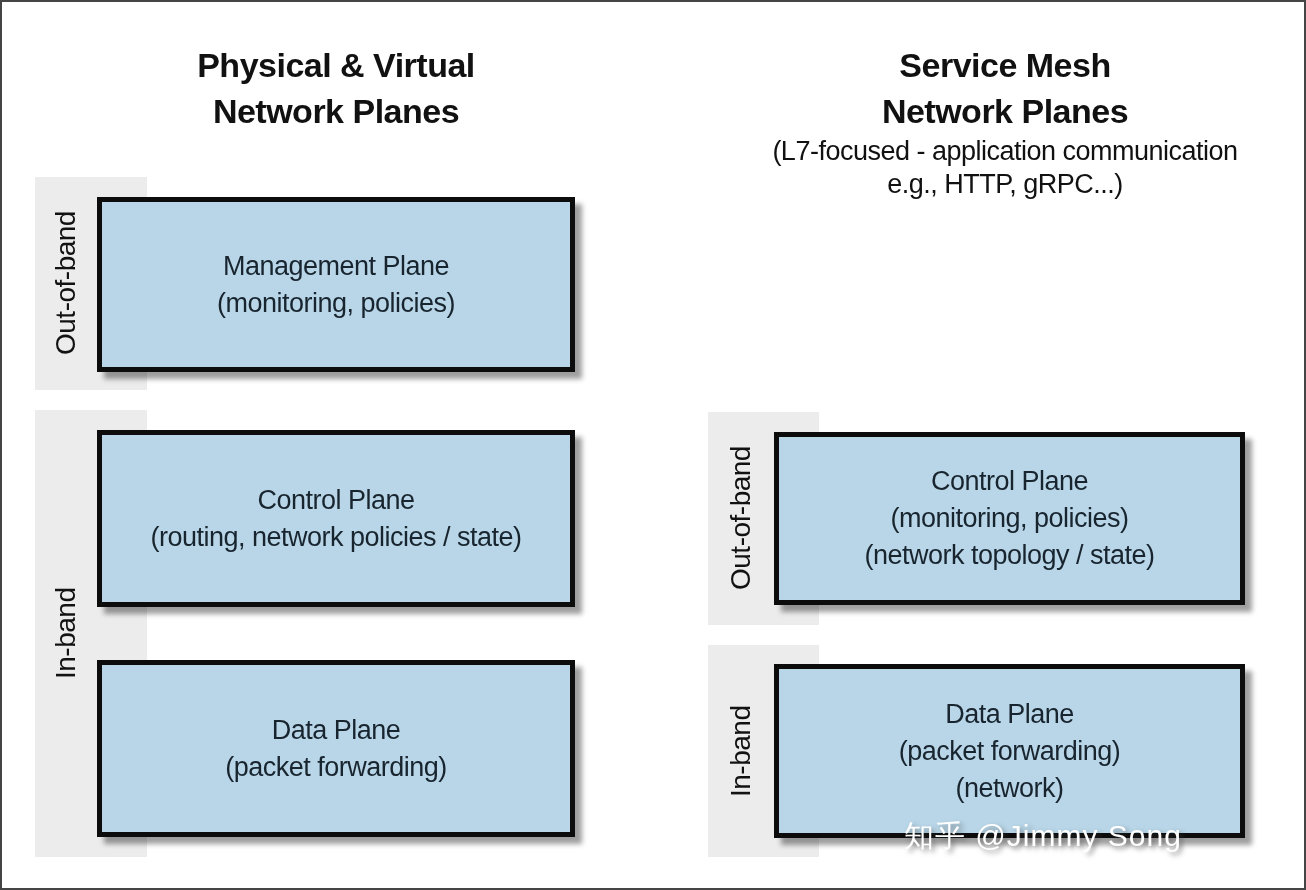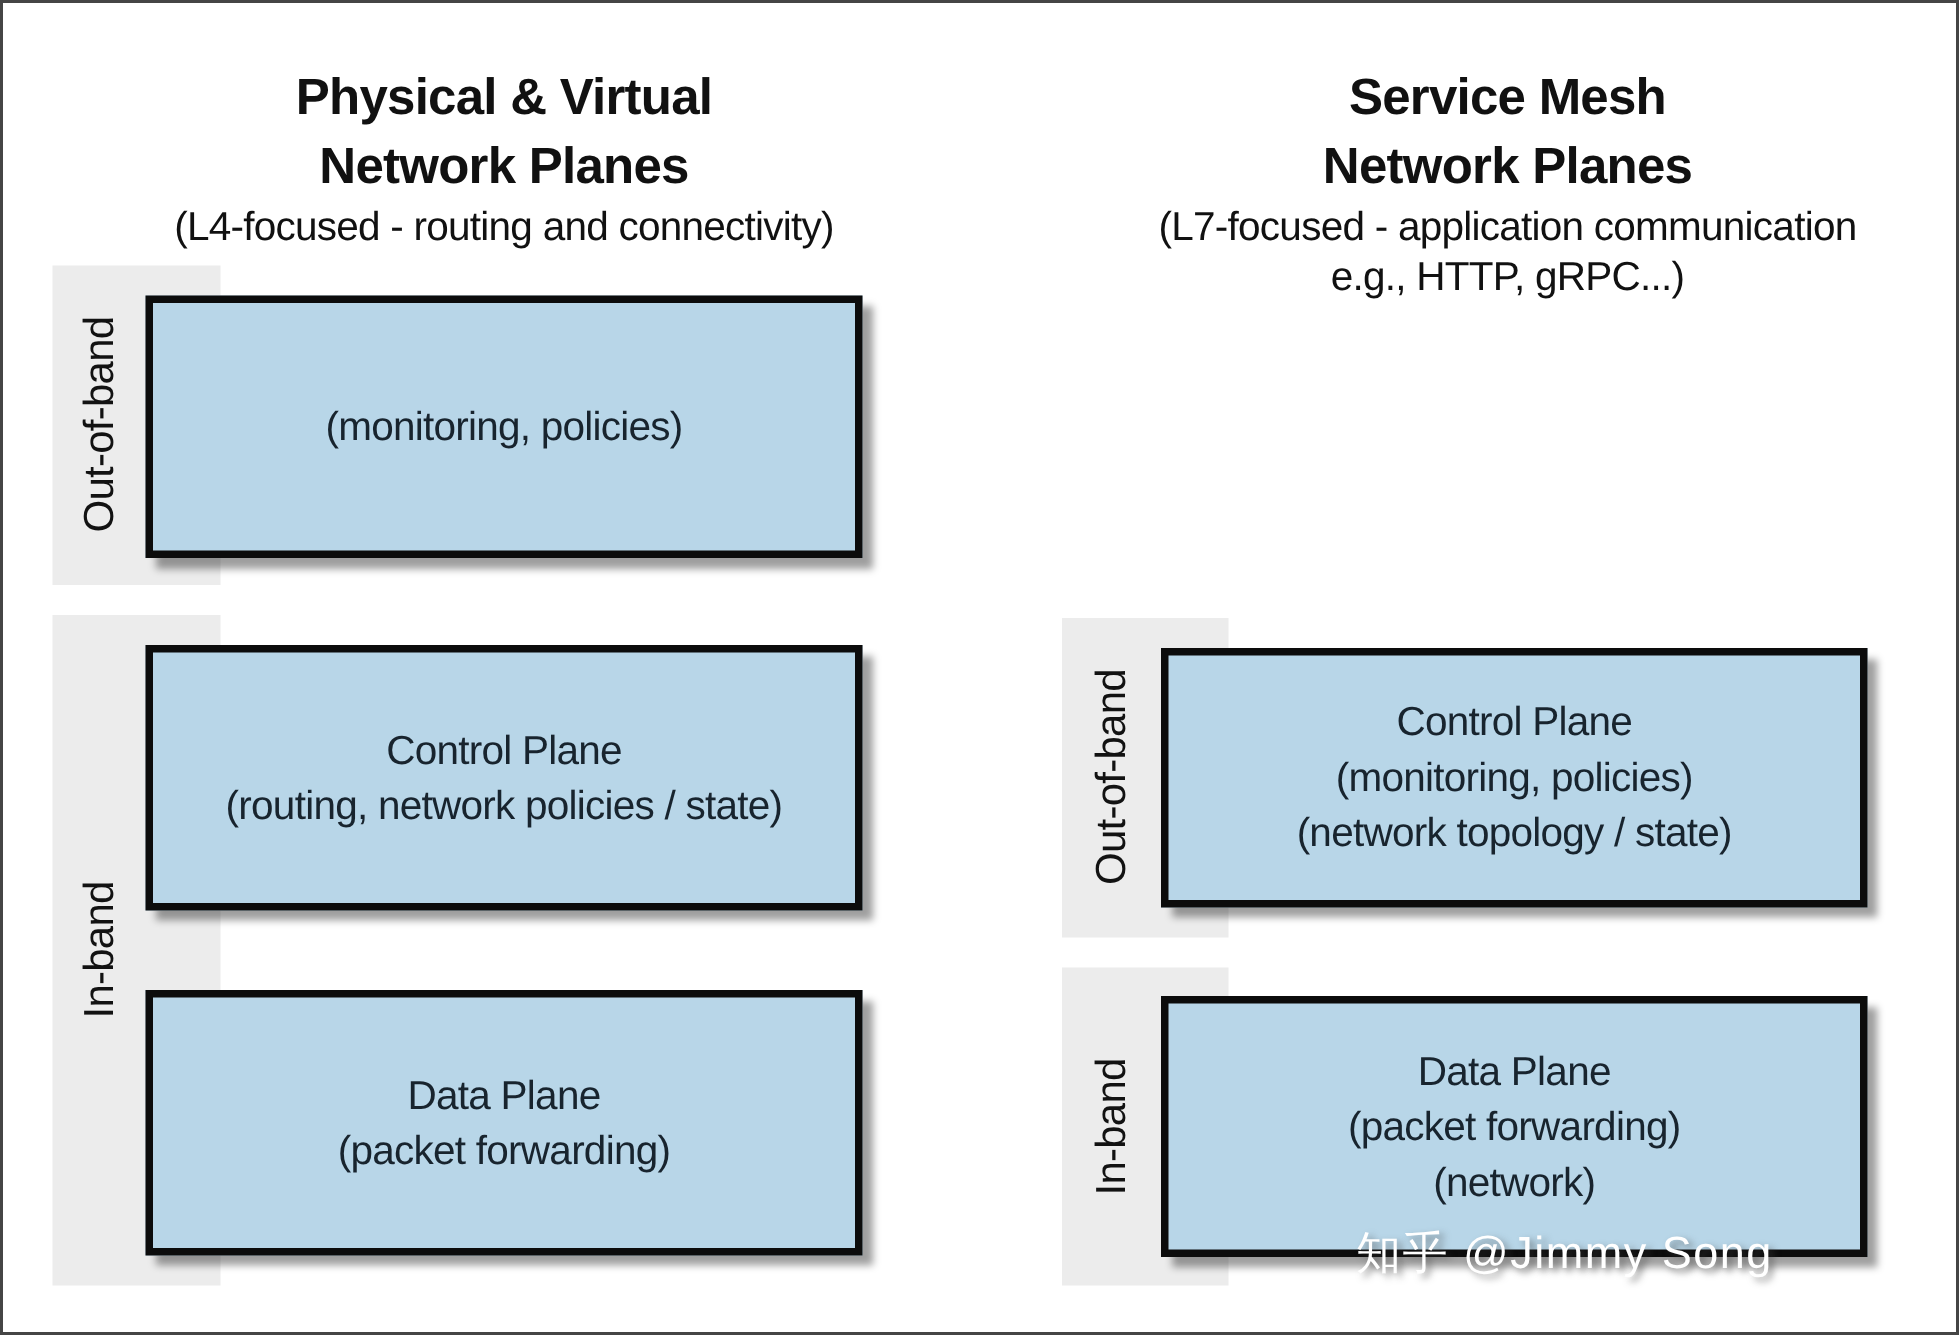--- a/index.html
+++ b/index.html
@@ -91,21 +91,20 @@
   }
 </style>
 </head>
 <body>
 
 <div class="canvas">
 
   <div class="col-title left">
     <div class="t-line">Physical &amp; Virtual</div>
     <div class="t-line">Network Planes</div>
-    <div class="s-line">(L4-focused - routing and connectivity)</div>
   </div>
 
   <div class="col-title right">
     <div class="t-line">Service Mesh</div>
     <div class="t-line">Network Planes</div>
     <div class="s-line">(L7-focused - application communication</div>
     <div class="s-line">e.g., HTTP, gRPC...)</div>
   </div>
 
   <div class="band l-out">
@@ -116,20 +115,21 @@
   </div>
 
   <div class="band r-out">
     <div class="band-label">Out-of-band</div>
   </div>
   <div class="band r-in">
     <div class="band-label">In-band</div>
   </div>
 
   <div class="plane-box l1">
+    <div class="bx-line">Management Plane</div>
     <div class="bx-line">(monitoring, policies)</div>
   </div>
   <div class="plane-box l2">
     <div class="bx-line">Control Plane</div>
     <div class="bx-line">(routing, network policies / state)</div>
   </div>
   <div class="plane-box l3">
     <div class="bx-line">Data Plane</div>
     <div class="bx-line">(packet forwarding)</div>
   </div>

